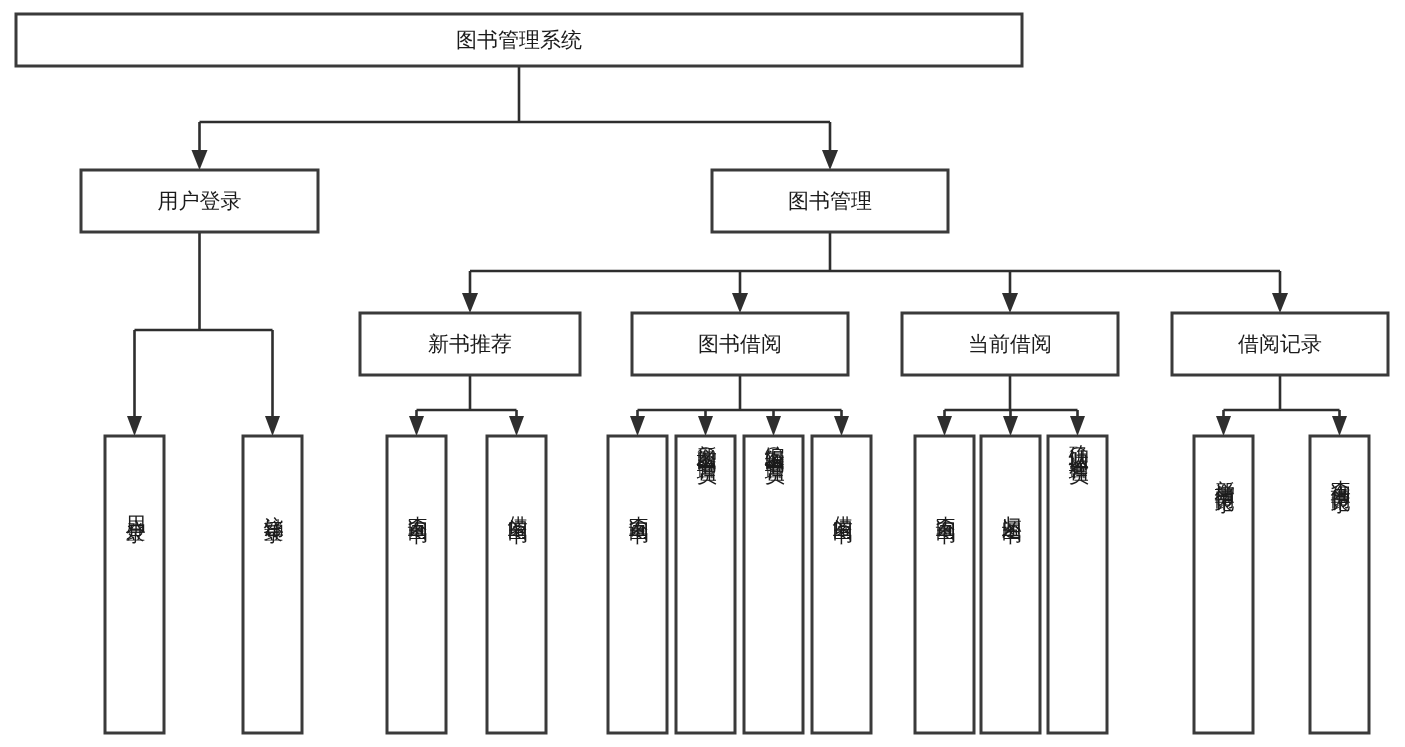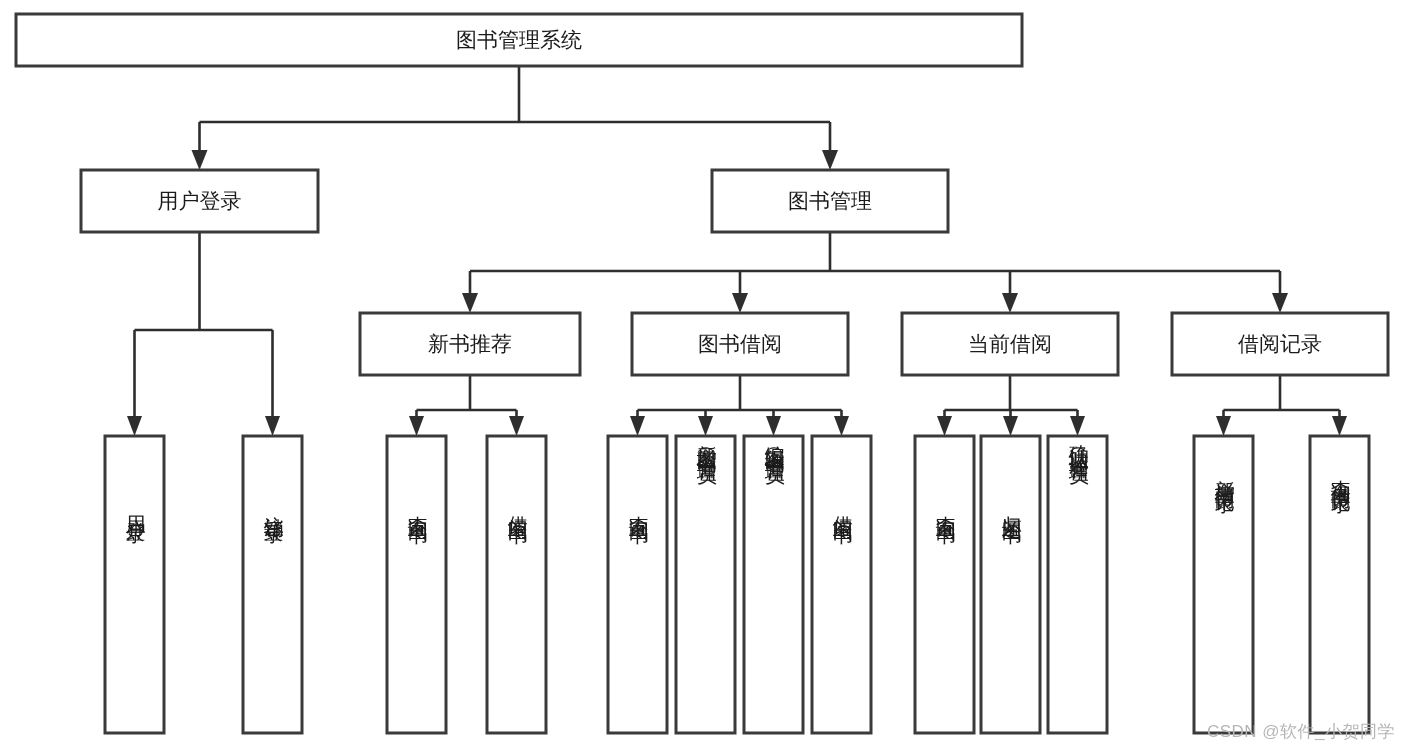--- a/index.html
+++ b/index.html
@@ -211,15 +211,14 @@
       <text class="node-label-v" x="841.5" y="506" text-anchor="middle">借阅图书</text>
       <text class="node-label-v" x="944.5" y="506" text-anchor="middle">查询图书</text>
       <text class="node-label-v" x="1010.5" y="506" text-anchor="middle">归还图书</text>
       <text class="node-label-v" x="1077.5" y="443" text-anchor="middle">确认归还（管理员）</text>
       <text class="node-label-v" x="1223.5" y="473" text-anchor="middle">新增借阅记录</text>
       <text class="node-label-v" x="1339.5" y="473" text-anchor="middle">查询借阅记录</text>
     </g>
 
   </svg>
 
-  <div class="watermark">CSDN @软件_小贺同学</div>
 
 </div>
 
 </body></html>

